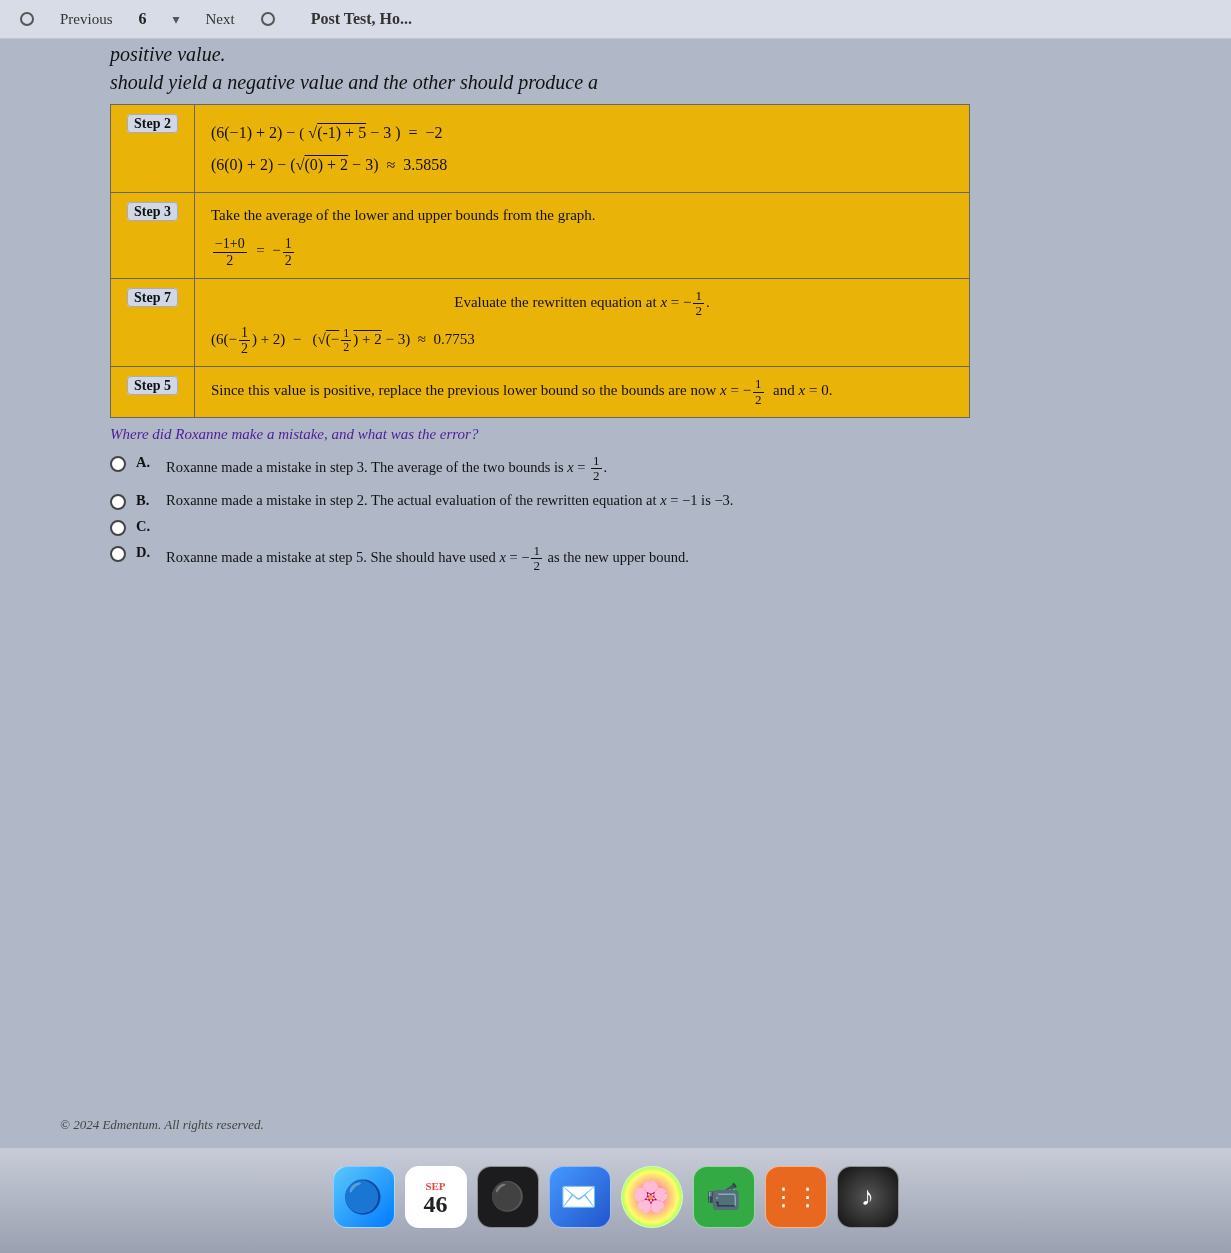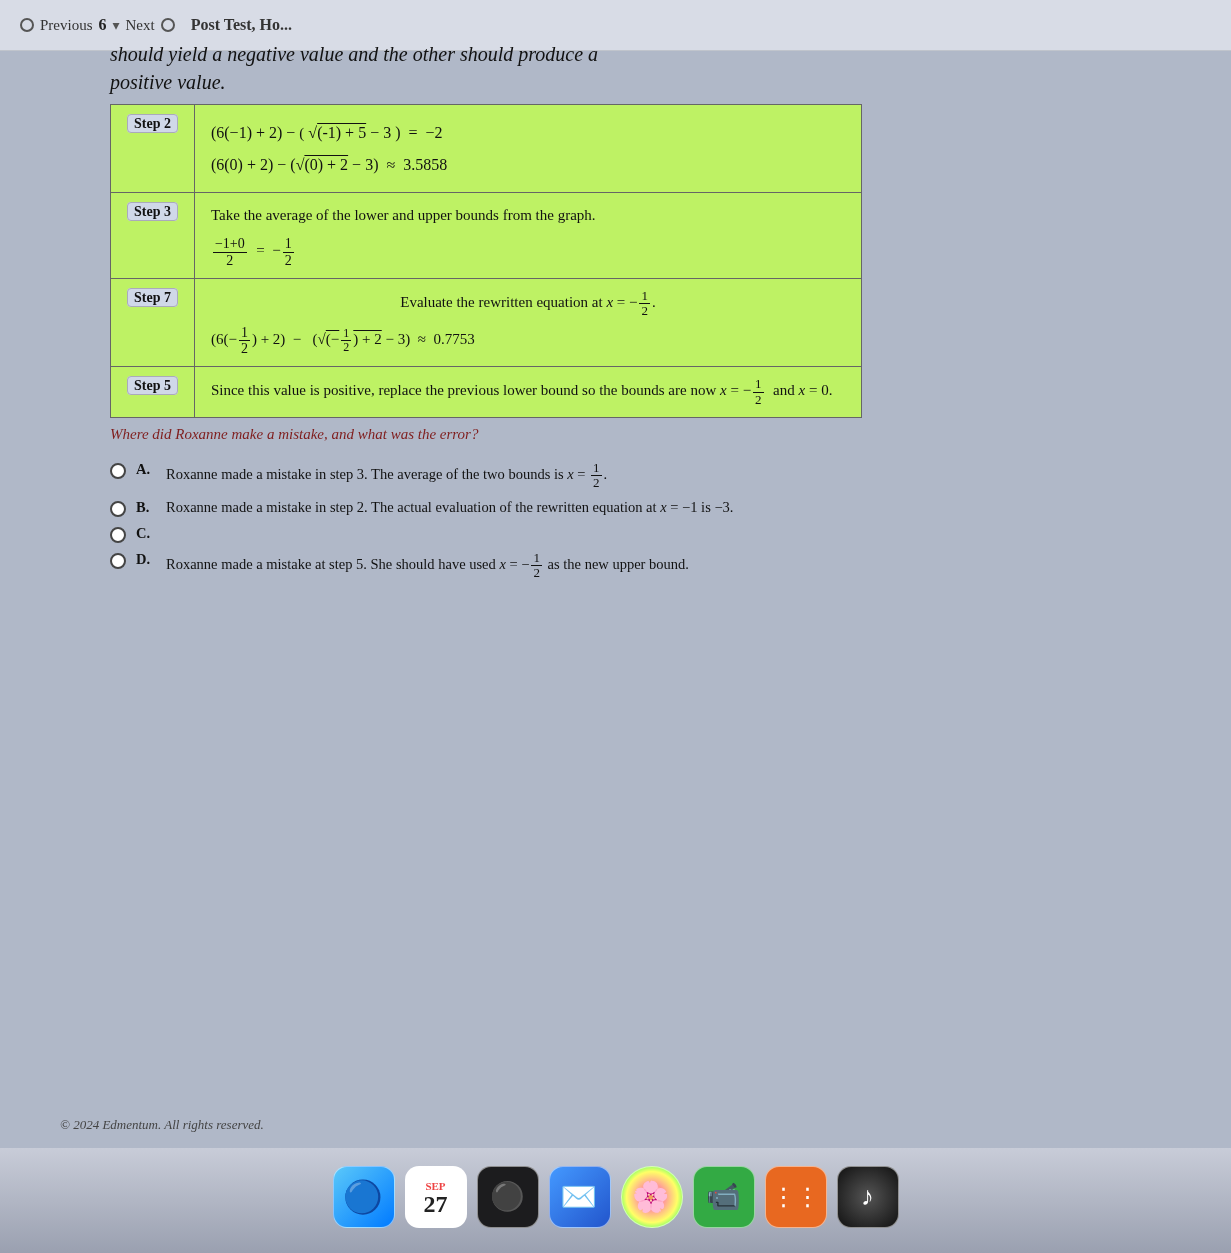--- a/index.html
+++ b/index.html
@@ -12,26 +12,26 @@
       overflow: hidden;
       position: relative;
     }
 
     
     .top-nav {
       position: absolute;
       top: 0;
       left: 0;
       right: 0;
-      height: 51px;
+      height: 39px;
       background: #d8dce6;
       display: flex;
       align-items: center;
       padding: 0 20px;
-      gap: 6px;
+      gap: 26px;
       border-bottom: 1px solid #c0c4cc;
     }
 
     .nav-btn {
       display: flex;
       align-items: center;
       gap: 5px;
       font-size: 15px;
       color: #333;
       cursor: pointer;
@@ -78,23 +78,23 @@
       font-style: italic;
       color: #111;
       margin-bottom: 8px;
       line-height: 1.4;
       margin-left: 30px;
     }
 
     
     .steps-table {
       border-collapse: collapse;
-      width: 752px;
+      width: 860px;
       margin-left: 30px;
-      background: #bef264;
+      background: #eab308;
       border: 1.5px solid #666;
     }
 
     .steps-table td {
       border: 1.5px solid #666;
       padding: 10px 16px;
       vertical-align: top;
     }
 
     .step-label {
@@ -119,23 +119,23 @@
 
     
     .question-section {
       margin-top: 8px;
       margin-left: 30px;
       width: 900px;
     }
 
     .question-text {
       font-size: 15px;
-      color: #7f1d1d;
+      color: #4c1d95;
       font-style: italic;
-      margin-bottom: 18px;
+      margin-bottom: 11px;
     }
 
     .answer-option {
       display: flex;
       align-items: flex-start;
       gap: 10px;
       margin: 8px 0;
       font-size: 14.5px;
       color: #111;
     }
@@ -272,22 +272,22 @@
   <button class="nav-btn">
     <span>Next</span>
   </button>
   <span class="nav-circle"></span>
   <span class="nav-title">Post Test, Ho...</span>
 </div>
 
 <div class="main-content">
 
   <div class="header-text">
+    <div>positive value.</div>
     <div>should yield a negative value and the other should produce a</div>
-    <div>positive value.</div>
   </div>
 
   <table class="steps-table">
 
     <tbody>
         <tr>
       <td class="step-label">
         <span class="step-badge">Step 2</span>
       </td>
       <td class="step-content">
@@ -413,21 +413,21 @@
 </div>
 
 <div class="dock">
 
   <div class="dock-item" style="background: linear-gradient(135deg, #5ac8fa, #007aff); font-size:32px;">
     <span>🔵</span>
   </div>
 
   <div class="dock-item calendar">
     <span class="calendar-month">SEP</span>
-    <span class="calendar-day">27</span>
+    <span class="calendar-day">46</span>
   </div>
 
   <div class="dock-item" style="background: #1c1c1e; border-radius: 14px;">
     <span style="font-size:28px;">⚫</span>
   </div>
 
   <div class="dock-item mail">
     <span>✉️</span>
   </div>
 

